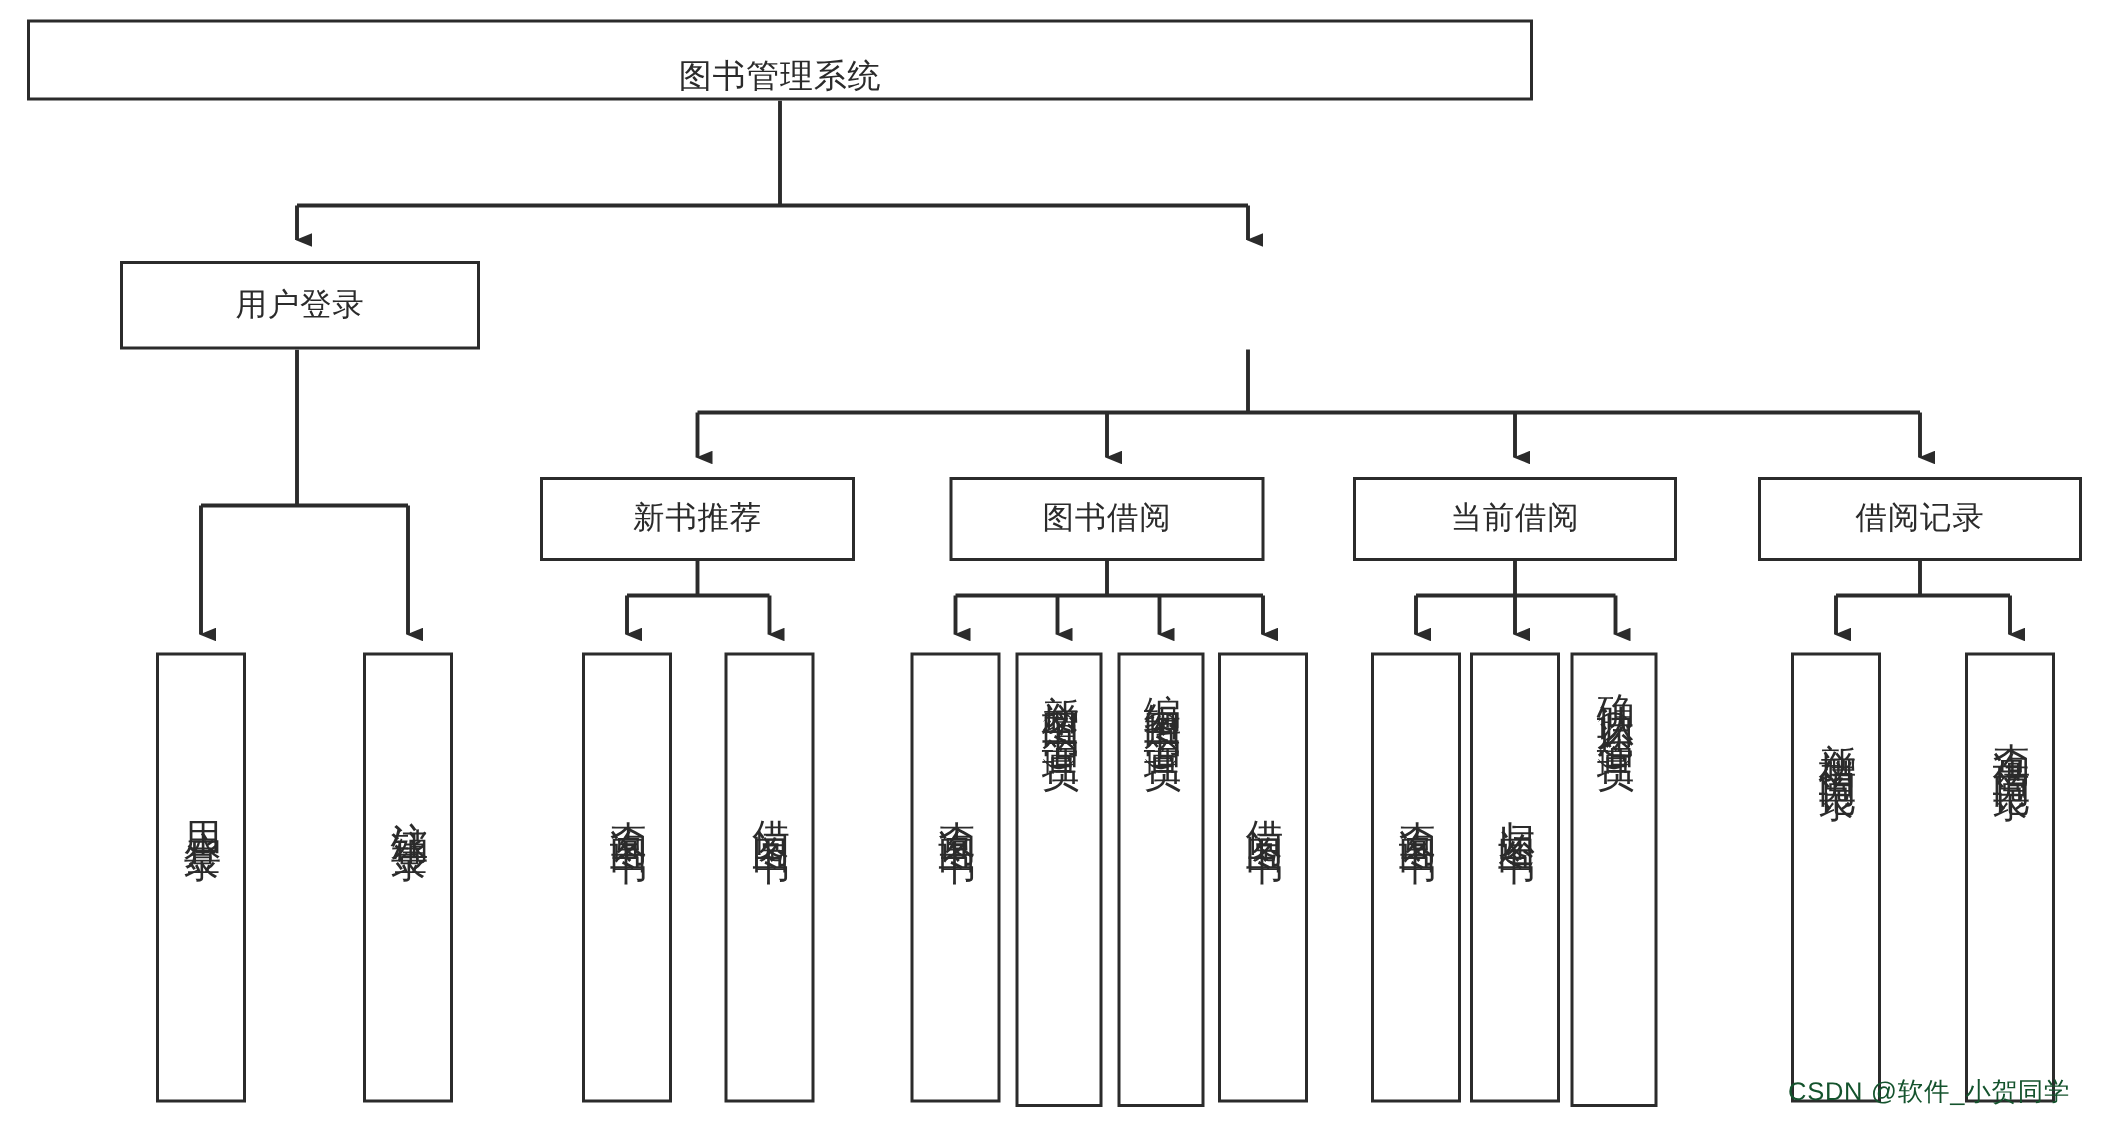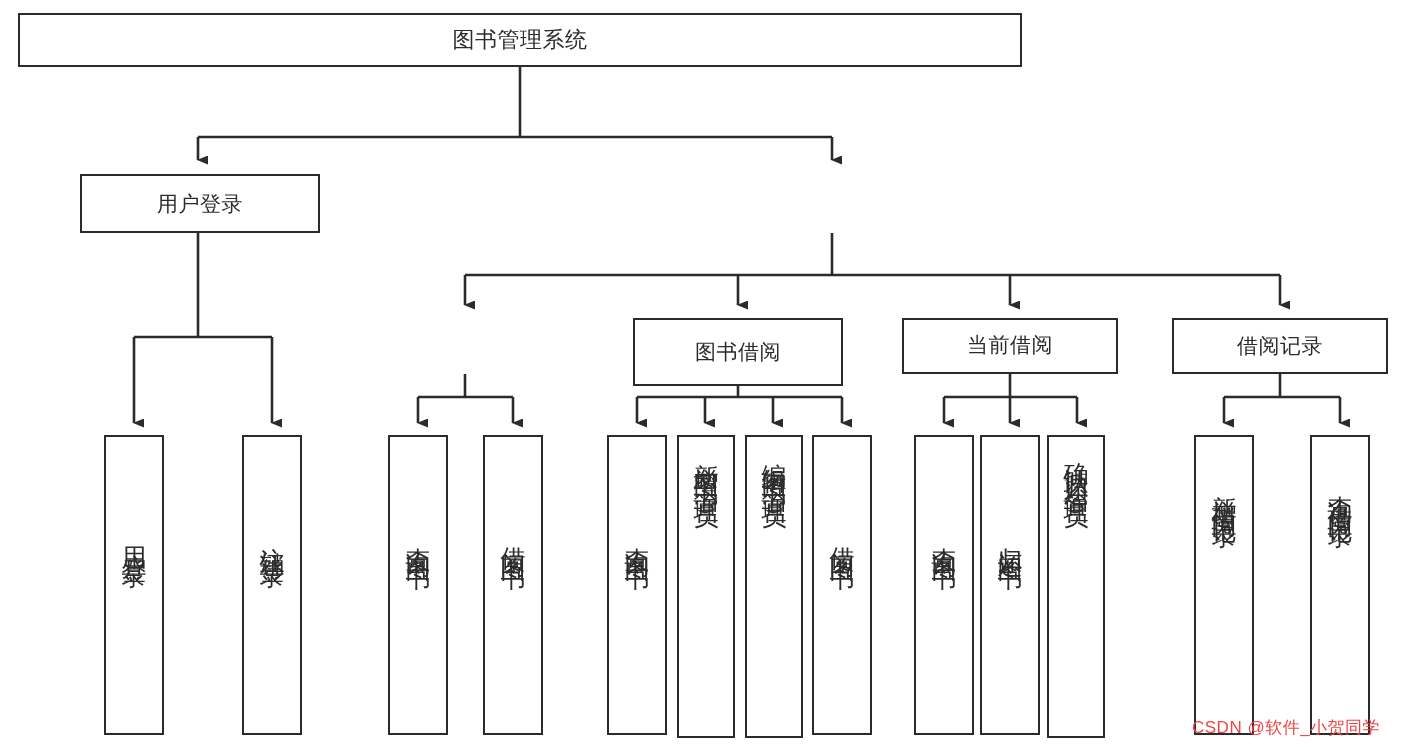--- a/index.html
+++ b/index.html
@@ -69,21 +69,21 @@
   }
   .node.vert.short .node-label {
     margin-top: 86px;
   }
   .node.vert.medium .node-label {
     margin-top: 34px;
   }
   .watermark {
     position: absolute;
     font-size: 17px;
-    color: #ef4444;
+    color: #14532d;
     white-space: nowrap;
     z-index: 3;
     letter-spacing: 0.5px;
   }
 </style>
 </head>
 <body>
 
 <div id="diagram-canvas">
 
@@ -130,29 +130,32 @@
       <path d="M 1010 397 L 1010 423" marker-end="url(#arrowhead)"></path>
       <path d="M 1077 397 L 1077 423" marker-end="url(#arrowhead)"></path>
 
       <path d="M 1280 374 L 1280 397"></path>
       <path d="M 1224 397 L 1340 397"></path>
       <path d="M 1224 397 L 1224 423" marker-end="url(#arrowhead)"></path>
       <path d="M 1340 397 L 1340 423" marker-end="url(#arrowhead)"></path>
     </g>
   </svg>
 
-  <div class="node horiz root" style="left:18px; top:13px; width:1004px; height:54px;">
+  <div class="node horiz root" style="left:18px; top:13px; width:1004px; height:54px;align-items:flex-end;">
     <span class="node-label">图书管理系统</span>
   </div>
 
   <div class="node horiz" style="left:80px; top:174px; width:240px; height:59px;">
     <span class="node-label">用户登录</span>
   </div>
 
-  <div class="node horiz" style="left:633px; top:318px; width:210px; height:68px;">
+  <div class="node horiz" style="left:360px; top:318px; width:210px; height:56px;">
+    <span class="node-label">新书推荐</span>
+  </div>
+  <div class="node horiz" style="left:633px; top:318px; width:210px; height:56px;">
     <span class="node-label">图书借阅</span>
   </div>
   <div class="node horiz" style="left:902px; top:318px; width:216px; height:56px;font-family:Liberation Serif, serif;">
     <span class="node-label">当前借阅</span>
   </div>
   <div class="node horiz" style="left:1172px; top:318px; width:216px; height:56px;">
     <span class="node-label">借阅记录</span>
   </div>
 
   <div class="node vert short" style="left:104px; top:435px; width:60px; height:300px;">

